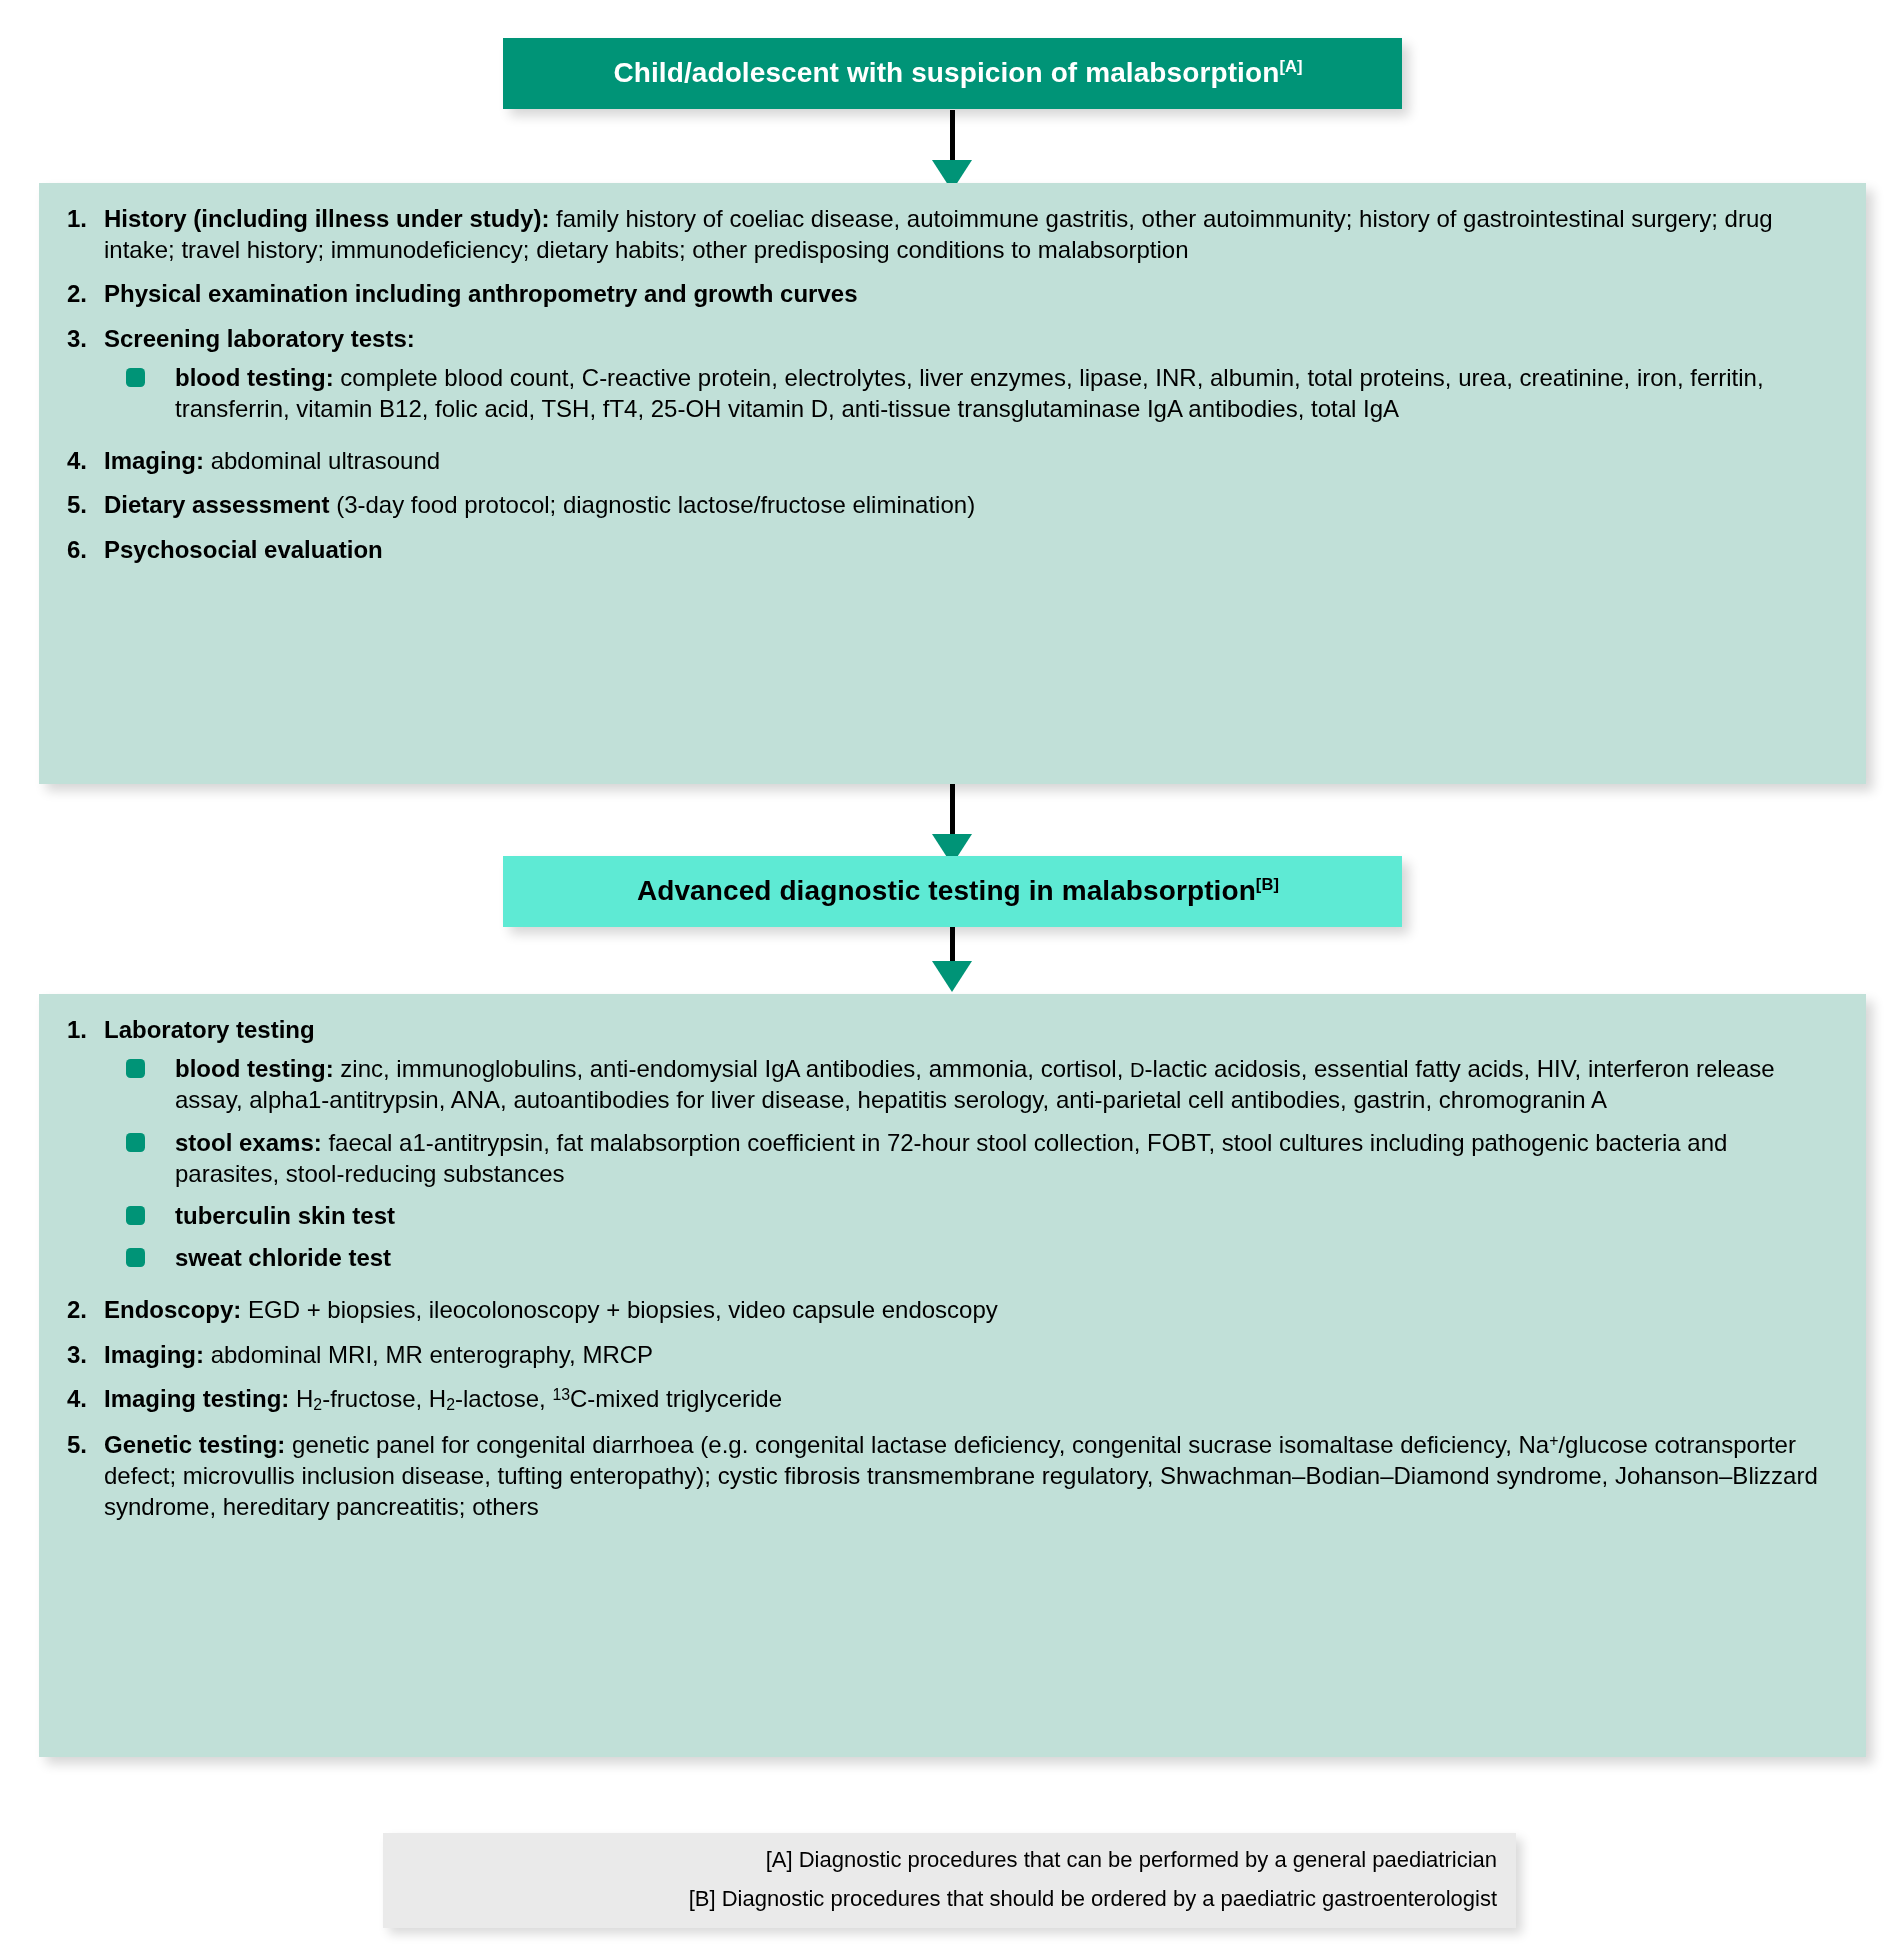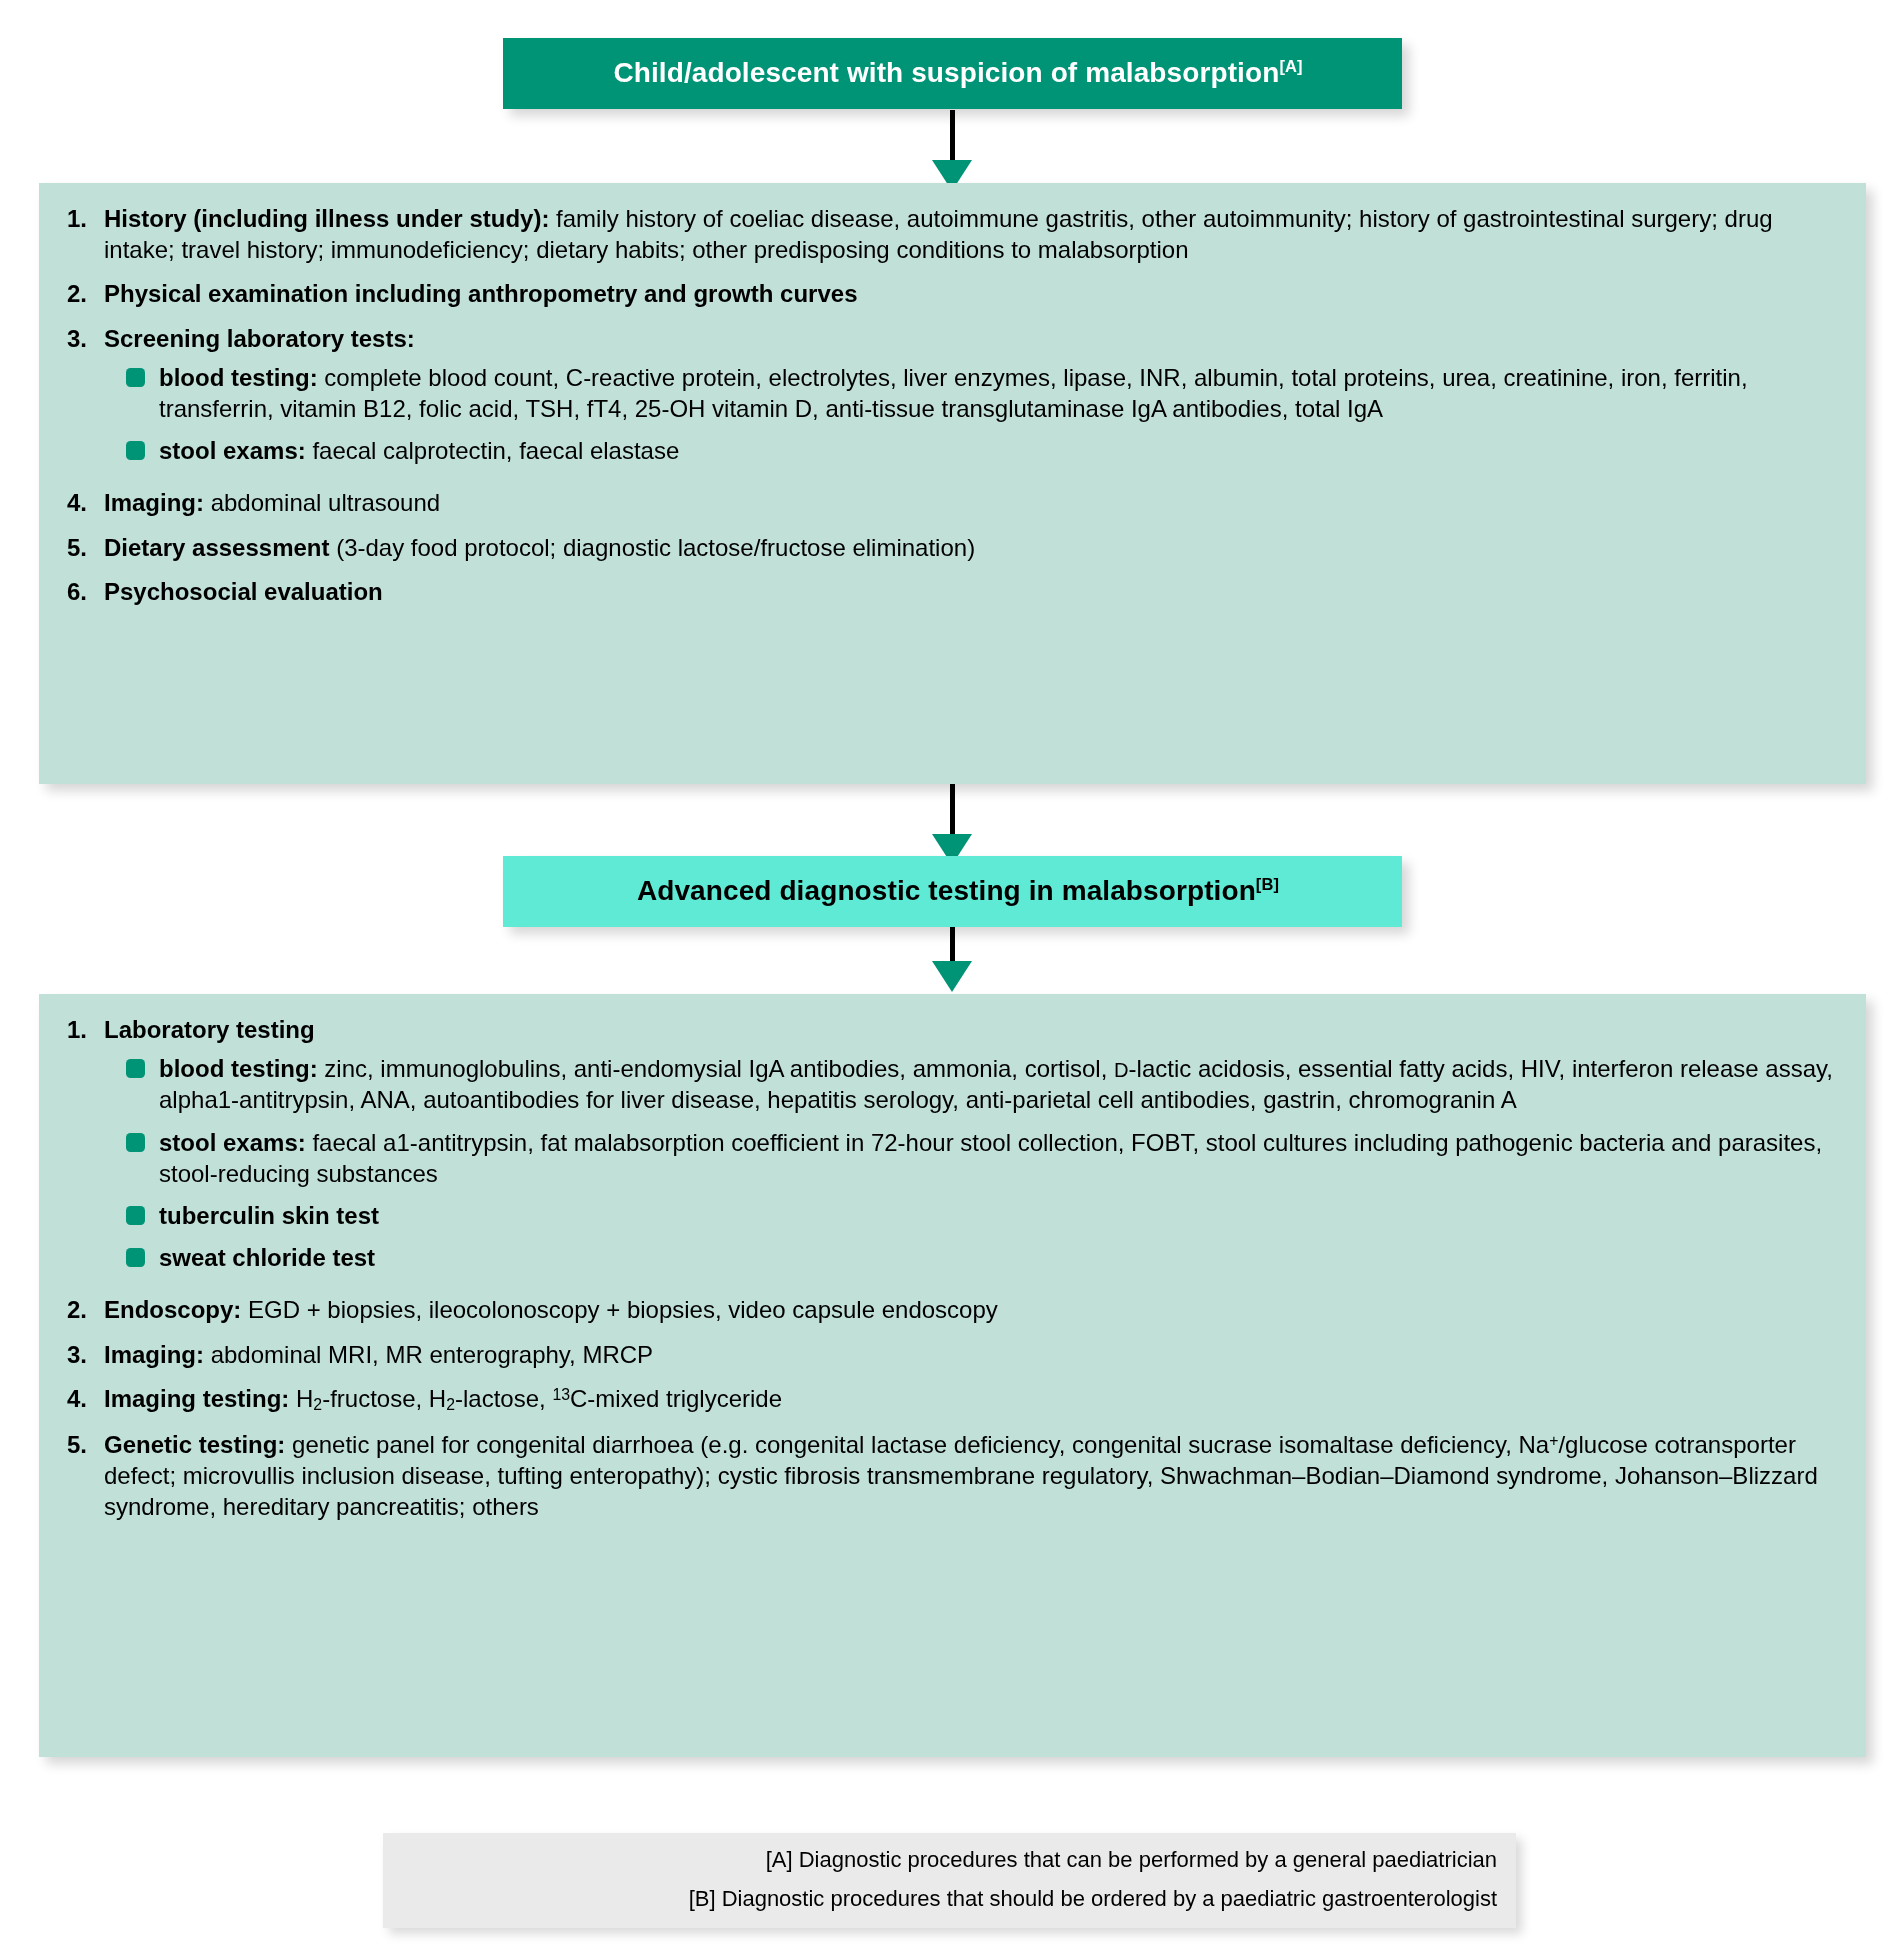--- a/index.html
+++ b/index.html
@@ -147,20 +147,21 @@
     height: 19px;
     border-radius: 4.5px;
     background: #009477;
     margin: 6px 14px 0 22px;
   }
   .sub-body {
     flex: 1 1 auto;
     font-size: 24px;
     color: #000000;
     line-height: 1.30;
+    margin-left: 16px;
   }
   .sub-body b { font-weight: bold; }
 
   sub { font-size: 0.66em; vertical-align: -0.22em; }
   sup { font-size: 0.66em; vertical-align: 0.45em; }
   .smallcap { font-size: 0.84em; }
 
   
   #legend {
     position: absolute;
@@ -209,24 +210,20 @@
 
     <div class="num-item">
       <div class="num-marker">3.</div>
       <div class="num-body">
         <b>Screening laboratory tests:</b><span></span>
         <div class="sub-list">
           <div class="sub-item">
             <div class="sq-bullet"></div>
             <div class="sub-body"><b>blood testing:</b><span> complete blood count, C-reactive protein, electrolytes, liver enzymes, lipase, INR, albumin, total proteins, urea, creatinine, iron, ferritin, transferrin, vitamin B12, folic acid, TSH, fT4, 25-OH vitamin D, anti-tissue transglutaminase IgA antibodies, total IgA</span></div>
           </div>
-          <div class="sub-item">
-            <div class="sq-bullet"></div>
-            <div class="sub-body"><b>stool exams:</b><span> faecal calprotectin, faecal elastase</span></div>
-          </div>
         </div>
       </div>
     </div>
 
     <div class="num-item">
       <div class="num-marker">4.</div>
       <div class="num-body"><b>Imaging:</b><span> abdominal ultrasound</span></div>
     </div>
 
     <div class="num-item">

